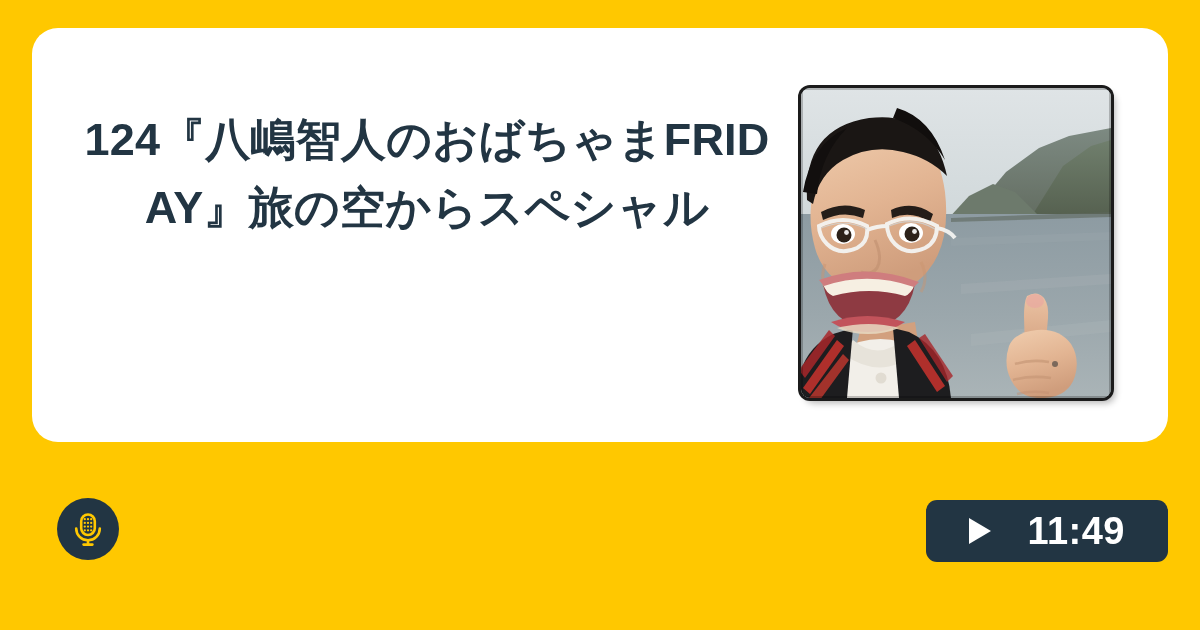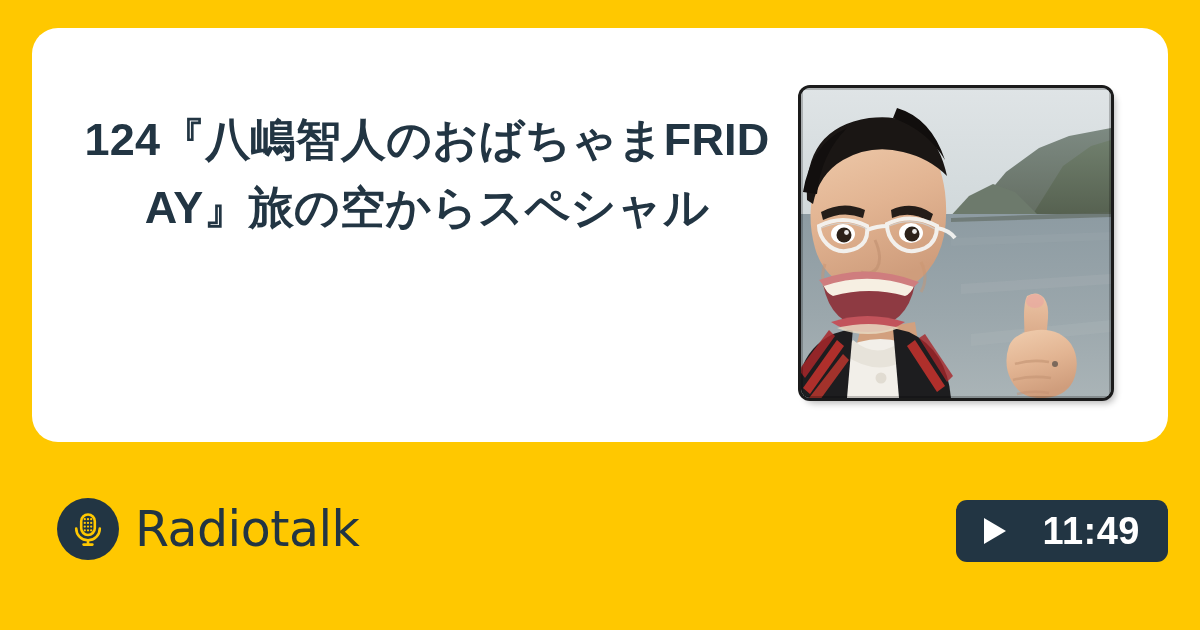--- a/index.html
+++ b/index.html
@@ -106,21 +106,21 @@
     right: 32px;
     top: 58px;
     height: 62px;
     min-width: 192px;
     background: #223543;
     border-radius: 11px;
     display: flex;
     align-items: center;
     justify-content: center;
     gap: 36px;
-    padding: 0 28px;
+    padding: 0 43px;
   }
   .play-tri {
     width: 0;
     height: 0;
     border-left: 22px solid #FFFFFF;
     border-top: 13px solid transparent;
     border-bottom: 13px solid transparent;
     flex: none;
   }
   .duration-text {
@@ -283,20 +283,19 @@
             <circle cx="20" cy="21.3" r="1.15"></circle>
             <circle cx="23.2" cy="21.3" r="1.15"></circle>
         </g>
 
         <path d="M8.2 19.5 a11.8 11.8 0 0 0 23.6 0" fill="none" stroke="#FFC800" stroke-width="2.6" stroke-linecap="round"></path>
 
         <line x1="20" y1="31.2" x2="20" y2="35.4" stroke="#FFC800" stroke-width="2.6" stroke-linecap="round"></line>
         <line x1="15.6" y1="35.6" x2="24.4" y2="35.6" stroke="#FFC800" stroke-width="2.6" stroke-linecap="round"></line>
       </svg>
     </span>
-    <span class="brand-name">Radiotalk</span>
   </div>
 
   <div class="duration-badge">
     <span class="play-tri"></span>
     <span class="duration-text">11:49</span>
   </div>
 </div>
 
 </body></html>

